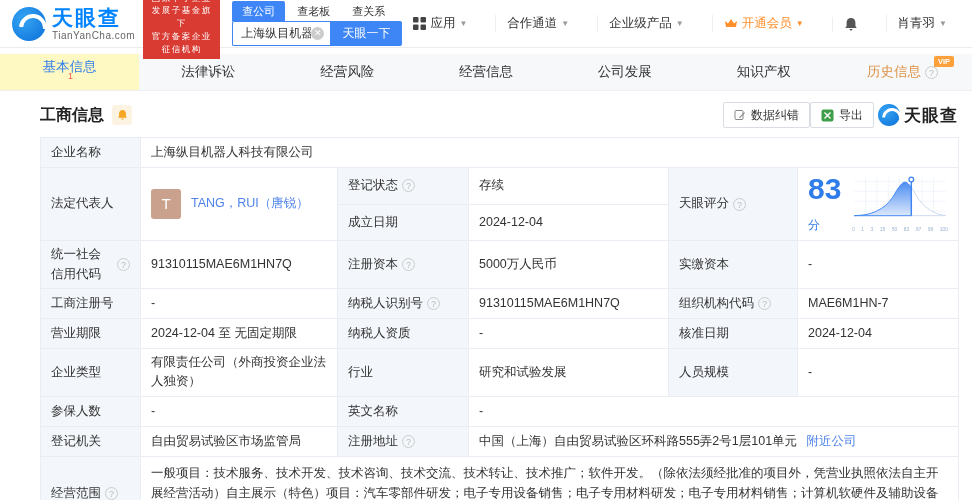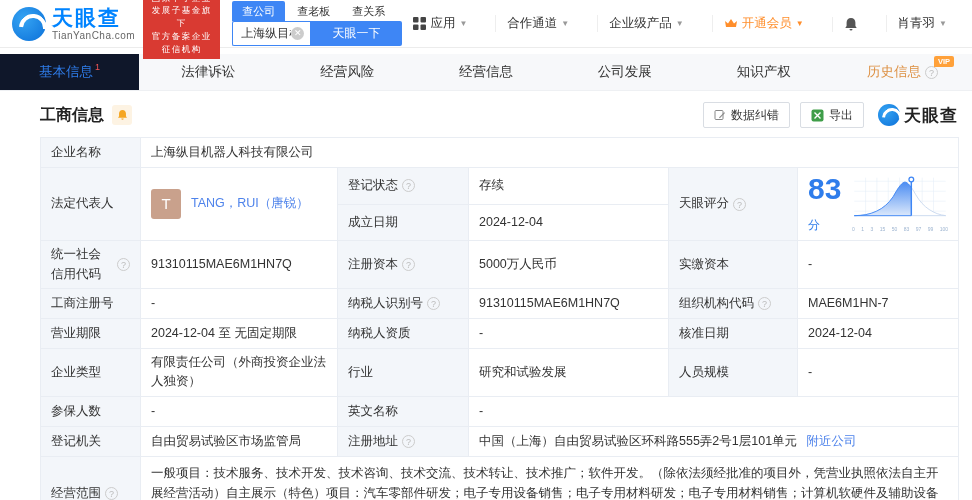--- a/index.html
+++ b/index.html
@@ -24,48 +24,48 @@
   .search-tabs { display:flex; gap:2px; height:20px; align-items:flex-end; }
   .search-tab { font-size:11px; padding:3px 10px 2px; color:#333; cursor:pointer; border-radius:2px 2px 0 0; }
   .search-tab.active { background:#3e86f5; color:#fff; }
   .search-row { display:flex; height:25px; }
   .search-input-box { flex:1; border:1px solid #3e86f5; border-right:none; display:flex; align-items:center;
     padding:0 6px 0 8px; border-radius:2px 0 0 2px; }
   .search-input-box input { border:none; outline:none; width:100%; font-size:12px; color:#333;
     font-family:"Liberation Sans","DejaVu Sans",sans-serif; }
   .clear-ic { width:13px; height:13px; border-radius:50%; background:#ccc; color:#fff; font-size:9px;
     line-height:13px; text-align:center; flex:0 0 auto; cursor:pointer; }
-  .search-btn { width:92px; background:#3e86f5; color:#fff; border:none; font-size:12px;
+  .search-btn { width:72px; background:#3e86f5; color:#fff; border:none; font-size:12px;
     border-radius:0 2px 2px 0; cursor:pointer; }
   .top-nav { margin-left:auto; display:flex; align-items:flex-end; font-size:12.5px; color:#333;gap:17px; }
   .nav-item { display:flex; align-items:center; gap:4px; padding:0 11px; cursor:pointer; white-space:nowrap; }
   .nav-item + .nav-item { border-left:1px solid #eee; }
   .caret { font-size:8px; color:#999; }
   .vip-orange { color:#ff8e2b; }
   .vip-orange .caret { color:#ff8e2b; }
   .icon-svg { display:inline-block; vertical-align:middle; }
 
   
   .page-tabs { display:flex; background:#f7f8fa; margin-top:6px; border-bottom:1px solid #eef0f3; }
   .page-tab { flex:1; height:36px; display:flex; align-items:center; justify-content:center;
     font-size:13.5px; color:#333; cursor:pointer; position:relative; }
-  .page-tab.active { background:#0f172a; color:#2f7deb; }
+  .page-tab.active { background:#fef9c3; color:#2f7deb;flex-direction:column; }
   .tab-sup { font-size:9px; color:#f25555; margin-left:2px; transform:translateY(-5px); }
   .page-tab.history { color:#dd9043; }
   .vip-badge { position:absolute; top:2px; right:18px; background:#ffa13a; color:#fff; font-size:7.5px;
     font-weight:bold; padding:1px 4px; border-radius:2px 2px 2px 0; }
   .q-ic { width:13px; height:13px; border-radius:50%; border:1px solid #ccc; color:#bbb; font-size:9px;
     line-height:12px; text-align:center; display:inline-block; margin-left:4px; flex:0 0 auto; cursor:pointer; }
 
   
   .sec-head { display:flex; align-items:center; margin:11px 14px 9px 40px; }
   .sec-title { font-size:16px; font-weight:bold; color:#222; }
   .bell-chip { width:20px; height:20px; border-radius:3px; background:#fdf3e3; margin-left:8px;
     display:flex; align-items:center; justify-content:center; cursor:pointer; }
-  .sec-actions { margin-left:auto; display:flex; align-items:center; gap:10px; }
+  .sec-actions { margin-left:auto; display:flex; align-items:center; gap:0; }
   .sec-btn { display:flex; align-items:center; gap:5px; border:1px solid #d9dde3; border-radius:2px;
     background:#fff; height:26px; padding:0 10px; font-size:12px; color:#333; cursor:pointer; }
   .wm-logo { display:flex; align-items:center; gap:4px; margin-left:4px; }
   .wm-swirl { width:22px; height:22px; border-radius:50%;
     background:radial-gradient(circle at 35% 35%, #35a4f3, #0b6fd8); position:relative; }
   .wm-swirl::after { content:""; position:absolute; left:4px; top:4px; width:14px; height:14px;
     border-radius:50%; border:3px solid #fff; border-left-color:transparent; border-bottom-color:transparent;
     transform:rotate(-40deg); }
   .wm-name { font-size:17px; font-weight:bold; color:#222; letter-spacing:1px; }
 

